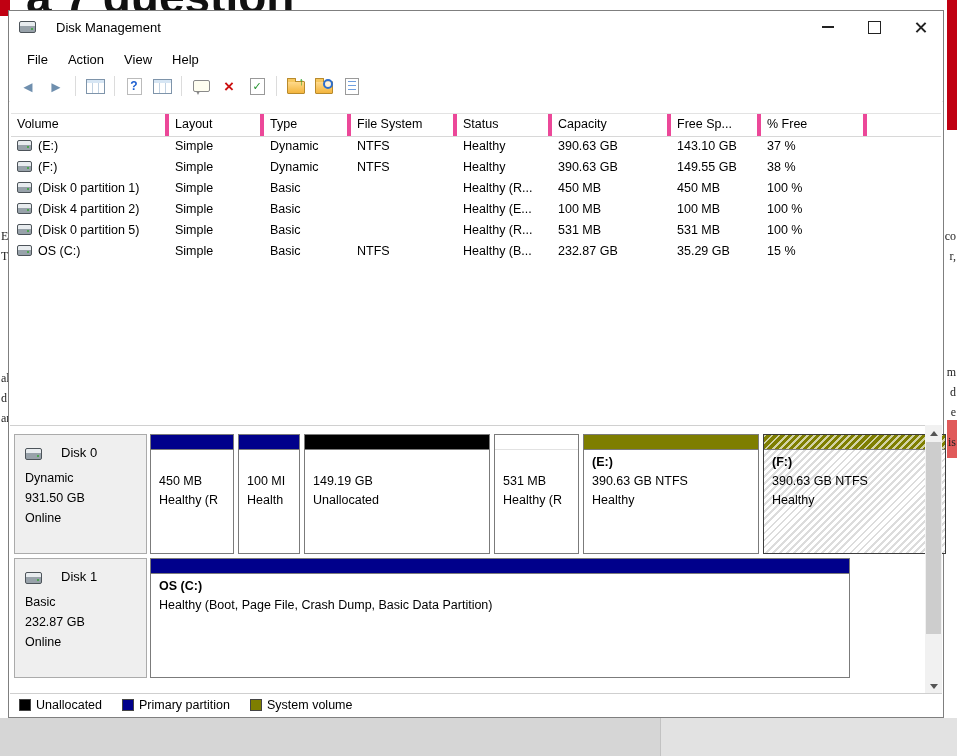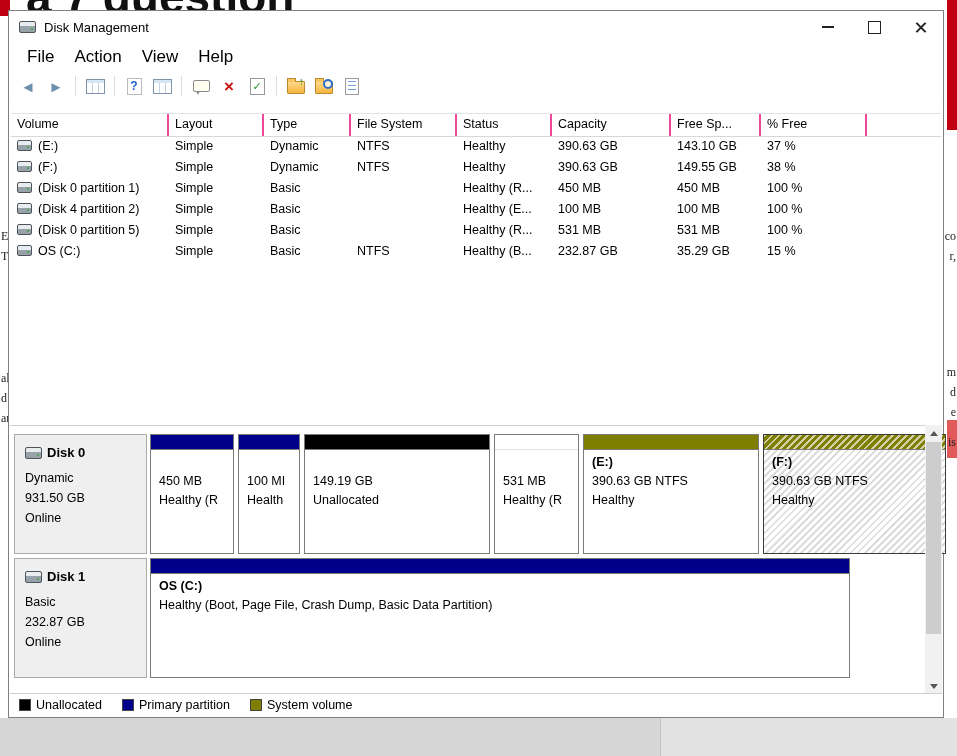--- a/index.html
+++ b/index.html
@@ -14,31 +14,31 @@
   .rb-left{left:0;top:0;width:10px;height:16px}
   .rb-right{right:0;top:0;width:10px;height:130px}
   .rb-right2{right:0;top:420px;width:10px;height:38px;background:#e05a5a}
   .frag{position:absolute;font-family:"Liberation Serif",serif;font-size:12px;line-height:20px;color:#222;white-space:pre-line}
   .f-l1{left:1px;top:226px}.f-l2{left:1px;top:368px}
   .f-r1{right:1px;top:226px;text-align:right}.f-r2{right:1px;top:362px;text-align:right}.f-r3{right:1px;top:432px;text-align:right}
   
   .window{position:absolute;left:8px;top:10px;width:936px;height:708px;background:#fff;border:1px solid #7f7f7f;z-index:1;box-sizing:border-box}
   
   .titlebar{height:32px;display:flex;align-items:center;padding-left:10px;font-size:13px}
-  .titletext{margin-left:8px}
+  .titletext{margin-left:20px}
   .controls{margin-left:auto;height:100%;display:flex}
   .ctrl{width:46px;height:100%;display:flex;align-items:center;justify-content:center;cursor:default}
   .ic-min{width:12px;height:2px;background:#222}
   .ic-max{width:11px;height:11px;border:1px solid #222}
   .ic-close{position:relative;width:13px;height:13px}
   .ic-close::before,.ic-close::after{content:"";position:absolute;left:6px;top:0;width:2px;height:13px;background:#222}
   .ic-close::before{transform:rotate(45deg)}
   .ic-close::after{transform:rotate(-45deg)}
   
-  .menubar{height:28px;display:flex;align-items:flex-start;padding-left:8px;font-size:17px}
+  .menubar{height:28px;display:flex;align-items:flex-end;padding-left:8px;font-size:13px}
   .mitem{padding:4px 10px}
   
   .toolbar{height:30px;display:flex;align-items:center;padding-left:6px;gap:2px;border-bottom:1px solid #e8e8e8}
   .tbtn{width:26px;height:24px;display:flex;align-items:center;justify-content:center}
   .tsep{width:1px;height:20px;background:#dcdcdc;margin:0 4px}
   .i-arrow{color:#6f8fae;font-size:15px;line-height:1}
   .i-grid{width:17px;height:13px;border:1px solid #7e94aa;background-color:#fff;
     background-image:linear-gradient(to bottom,#d7e6f4 0 3px,transparent 3px),
       linear-gradient(to right,transparent 0 5px,#c2d2e2 5px 6px,transparent 6px 11px,#c2d2e2 11px 12px,transparent 12px)}
   .i-help{width:13px;height:15px;border:1px solid #bbb;background:#fff;color:#1d5fd0;font-weight:bold;font-size:12px;display:flex;align-items:center;justify-content:center}
@@ -54,32 +54,32 @@
   .i-props{width:12px;height:15px;border:1px solid #9a9a9a;background-color:#fff;
     background-image:repeating-linear-gradient(to bottom,#6f9fdf 0 1px,transparent 1px 4px);
     background-size:8px 11px;background-position:2px 2px;background-repeat:no-repeat}
   
   .drv{display:inline-block;width:15px;height:10px;background:linear-gradient(#e8ecef 0 40%,#98a2aa 40%);border:1px solid #4d545a;border-radius:2px;position:relative;vertical-align:middle;flex:none}
   .drv::after{content:"";position:absolute;right:2px;bottom:2px;width:2px;height:2px;border-radius:50%;background:#35a435}
   .drv.sm{width:13px;height:9px}
   
   .table-pane{position:absolute;top:90px;left:1px;right:1px;height:322px;background:#fff;font-size:12.5px}
   .thead{position:absolute;top:12px;left:1px;right:1px;height:22px;display:flex;border-top:1px solid #e3e3e3;border-bottom:1px solid #d8d8d8}
-  .th{box-sizing:border-box;padding:3px 6px;border-right:2px solid #ec4899;white-space:nowrap;overflow:hidden}
+  .th{box-sizing:border-box;padding:3px 6px;border-right:4px solid #ec4899;white-space:nowrap;overflow:hidden}
   .th.fill{flex:1;border-right:none}
   .rows{position:absolute;top:34px;left:1px;right:1px}
   .trow{display:flex;height:21px;align-items:center}
   .tc{box-sizing:border-box;padding:0 6px;white-space:nowrap;overflow:hidden;display:flex;align-items:center;gap:6px}
   .c0{width:158px}.c1{width:95px}.c2{width:87px}.c3{width:106px}.c4{width:95px}.c5{width:119px}.c6{width:90px}.c7{width:106px}
   
   .graph-pane{position:absolute;top:414px;left:1px;right:1px;height:270px;background:#fff;border-top:1px solid #d0d0d0;font-size:12.5px}
   .disk-row{position:absolute;left:4px;right:30px;height:122px}
   .dr0{top:8px}.dr1{top:132px}
   .disk-info{position:absolute;left:0;top:0;width:133px;height:120px;background:#efefef;border:1px solid #ababab;box-sizing:border-box;padding:10px 0 0 10px}
-  .dname{display:flex;align-items:center;gap:5px;font-weight:bold;font-size:13px;margin-bottom:8px}
+  .dname{display:flex;align-items:flex-end;gap:19px;font-weight:normal;font-size:13px;margin-bottom:8px}
   .dline{line-height:20px}
   .parts{position:absolute;left:136px;top:0;height:120px;display:flex;gap:4px}
   .part{box-sizing:border-box;border:1px solid #7b7b7b;background:#fff;display:flex;flex-direction:column;flex:none}
   .strip{height:14px;flex:none;border-bottom:1px solid #7b7b7b}
   .part[data-type="primary"] .strip{background:#00008b}
   .part[data-type="simple"] .strip{background:#7e7e00}
   .part[data-type="unallocated"] .strip{background:#000}
   .part[data-type="plain"] .strip{background:#fff;border-bottom-color:#e2e2e2}
   .part[data-selected="true"]{border-color:#3c3c3c}
   .part[data-selected="true"] .strip{background-image:repeating-linear-gradient(135deg,rgba(255,255,255,.65) 0 2px,transparent 2px 5px)}

